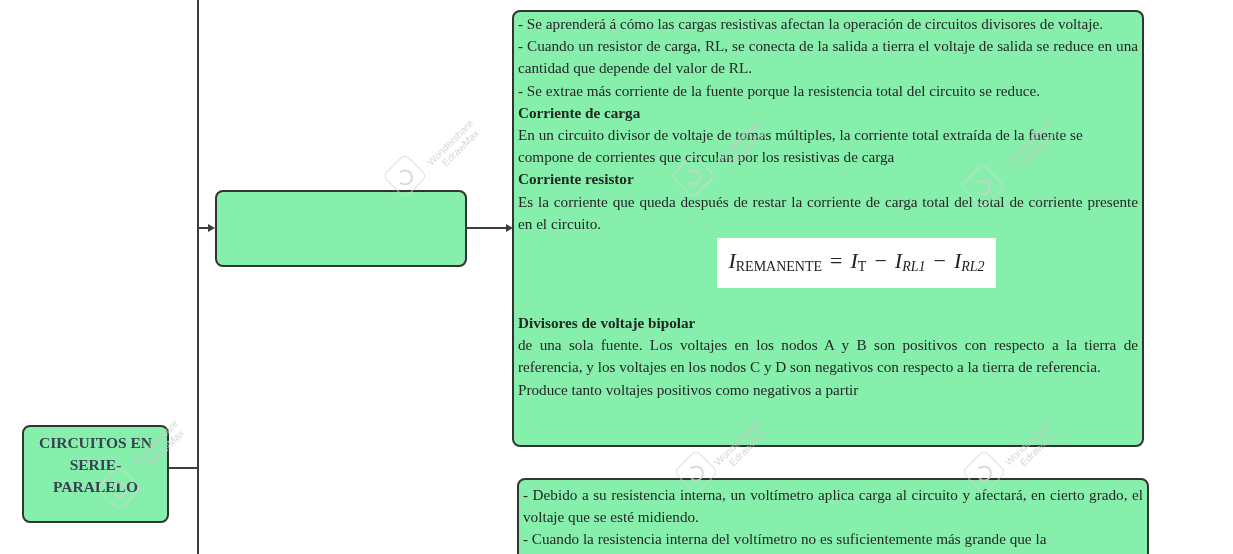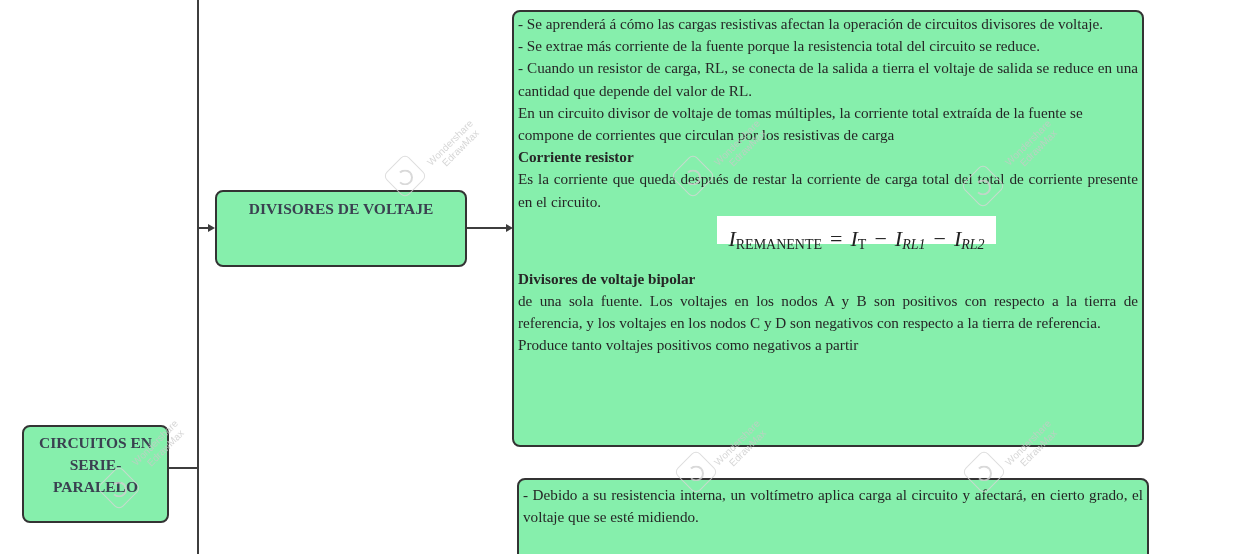--- a/index.html
+++ b/index.html
@@ -53,21 +53,21 @@
     }
     .note p {
       margin: 0;
     }
     .note .heading {
       font-weight: bold;
     }
     .formula {
       display: block;
       width: 279px;
-      height: 28px;
+      height: 50px;
       background: #ffffff;
       margin: 3px 0 0 199px;
       font-style: italic;
       font-size: 22px;
       line-height: 46px;
       text-align: center;
       color: #222;
       white-space: nowrap;
     }
     .formula .sub {
@@ -130,42 +130,43 @@
 <div class="node topic" style="left:22px; top:425px; width:147px; height:98px; padding-top:6px;">
   <div>
     <div>CIRCUITOS EN</div>
     <div style="margin-top:3px;">SERIE-</div>
     <div style="margin-top:3px;">PARALELO</div>
   </div>
 </div>
 
 <div class="node topic" style="left:215px; top:190px; width:252px; height:77px; padding-top:7px; font-size:15.5px;">
   <div>
-    <div>DIVISORES DE VOLTAJE</div>
   </div>
 </div>
 
 <div class="node note" style="left:512px; top:10px; width:632px; height:437px; padding-top:1px;">
   <p>- Se aprenderá á cómo las cargas resistivas afectan la operación de circuitos divisores de voltaje.</p>
+  <p>- Cuando un resistor de carga, RL, se conecta de la salida a tierra  el voltaje de salida se reduce en una cantidad que depende del valor de RL.</p>
   <p style="text-align:left;">- Se extrae más corriente de la fuente porque la resistencia total del circuito se reduce.</p>
-  <p>- Cuando un resistor de carga, RL, se conecta de la salida a tierra  el voltaje de salida se reduce en una cantidad que depende del valor de RL.</p>
+  <p class="heading">Corriente de carga</p>
   <p style="text-align:left;">En un circuito divisor de voltaje de tomas múltiples, la corriente total extraída de la fuente se compone de corrientes que circulan por los resistivas de carga</p>
   <p class="heading">Corriente resistor</p>
   <p>Es la corriente que queda después de restar la corriente de carga total del total de corriente presente en el circuito.</p>
   <div class="formula">
     <span>I</span><span class="sub">REMANENTE</span><span class="op">=</span><span>I</span><span class="sub">T</span><span class="op">−</span><span>I</span><span class="sub-i">RL1</span><span class="op">−</span><span>I</span><span class="sub-i">RL2</span>
   </div>
   <div class="gap"></div>
   <p class="heading">Divisores de voltaje bipolar</p>
   <p>de una sola fuente. Los voltajes en los nodos A y B son positivos con respecto a la tierra de referencia, y los voltajes en los nodos C y D son negativos con respecto a la tierra de referencia.</p>
   <p style="text-align:left;">Produce tanto voltajes positivos como negativos a partir</p>
 </div>
 
 <div class="node note" style="left:517px; top:478px; width:632px; height:100px; padding-top:4px;">
   <p>- Debido a su resistencia interna, un voltímetro aplica carga al circuito y afectará, en cierto grado, el voltaje que se esté midiendo.</p>
+  <p>- Cuando la resistencia interna del voltímetro no es suficientemente más grande que la</p>
 </div>
 
 <div class="watermark" style="left:425px; top:160px;">
   <div>Wondershare</div>
   <div style="padding-left:10px;">EdrawMax</div>
 </div>
 <div class="wm-logo" style="left:389px; top:160px;"></div>
 
 <div class="watermark" style="left:712px; top:160px;">
   <div>Wondershare</div>

